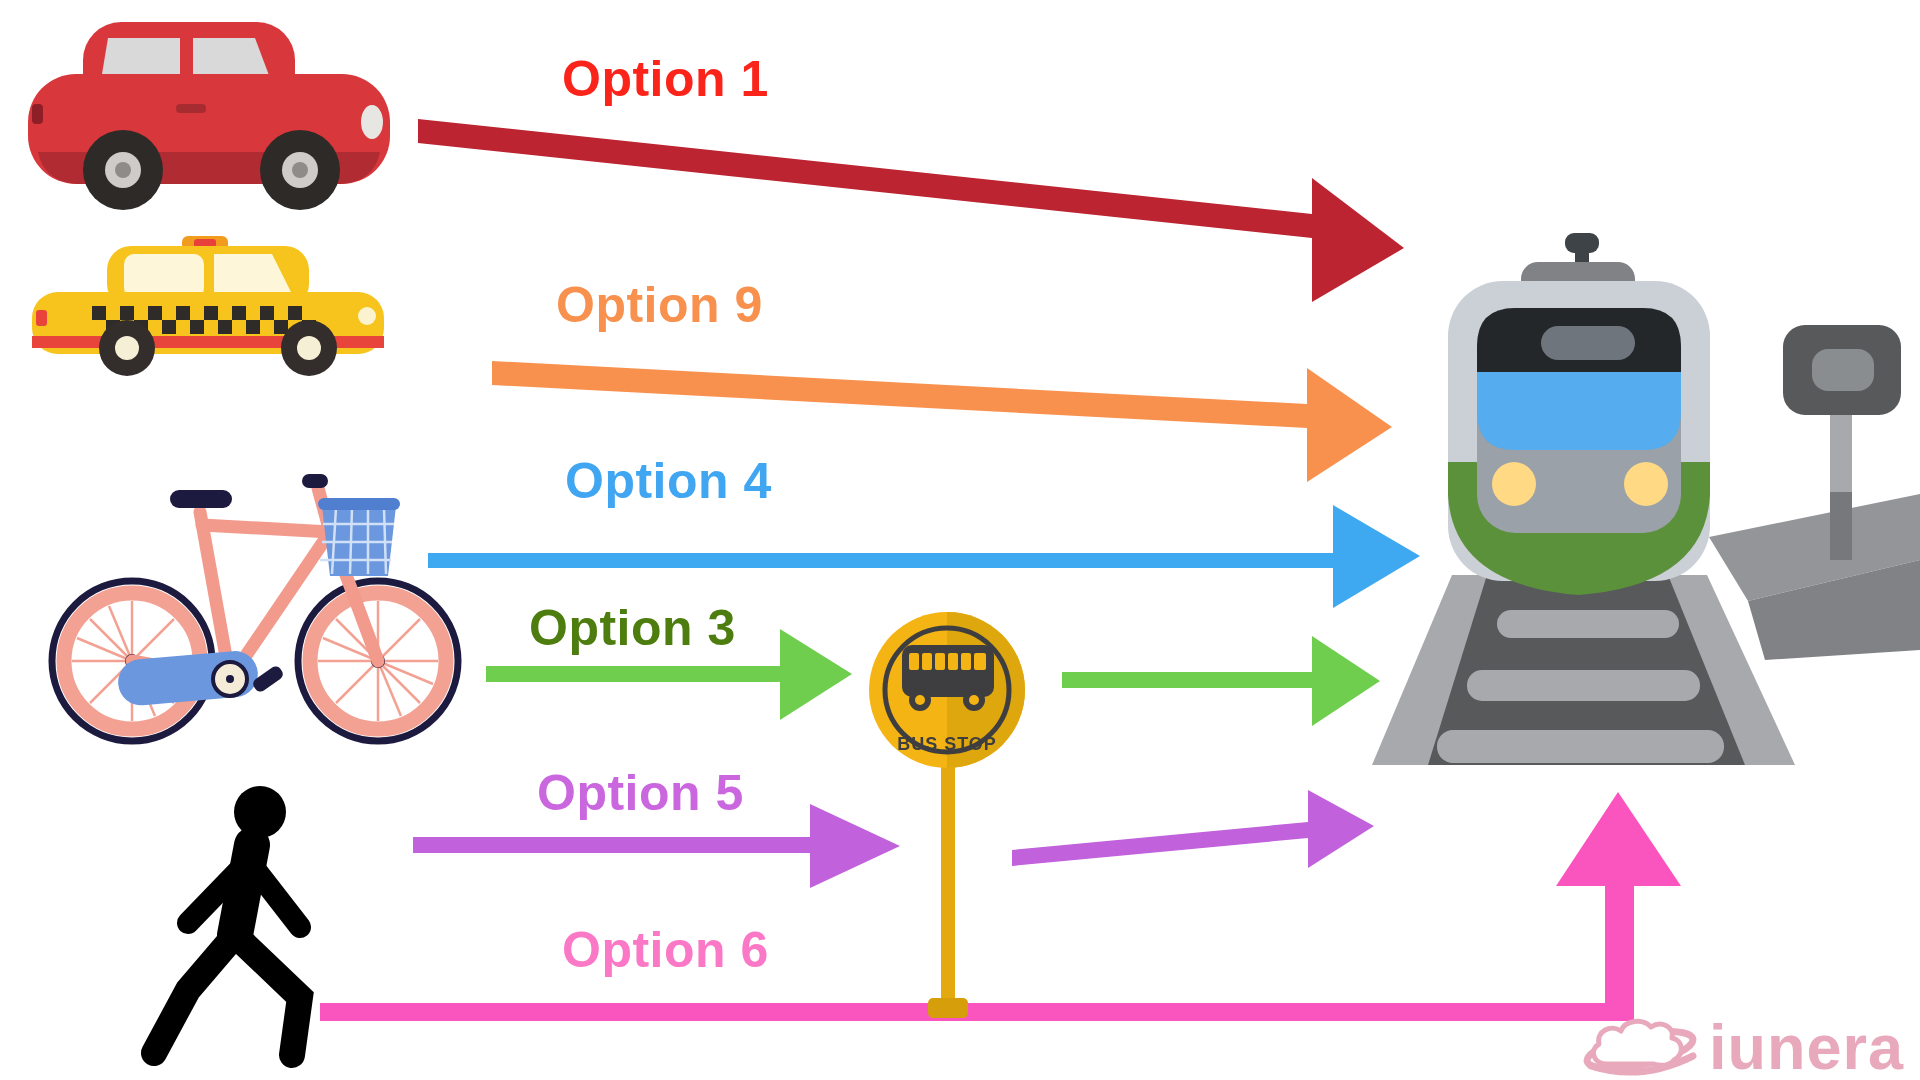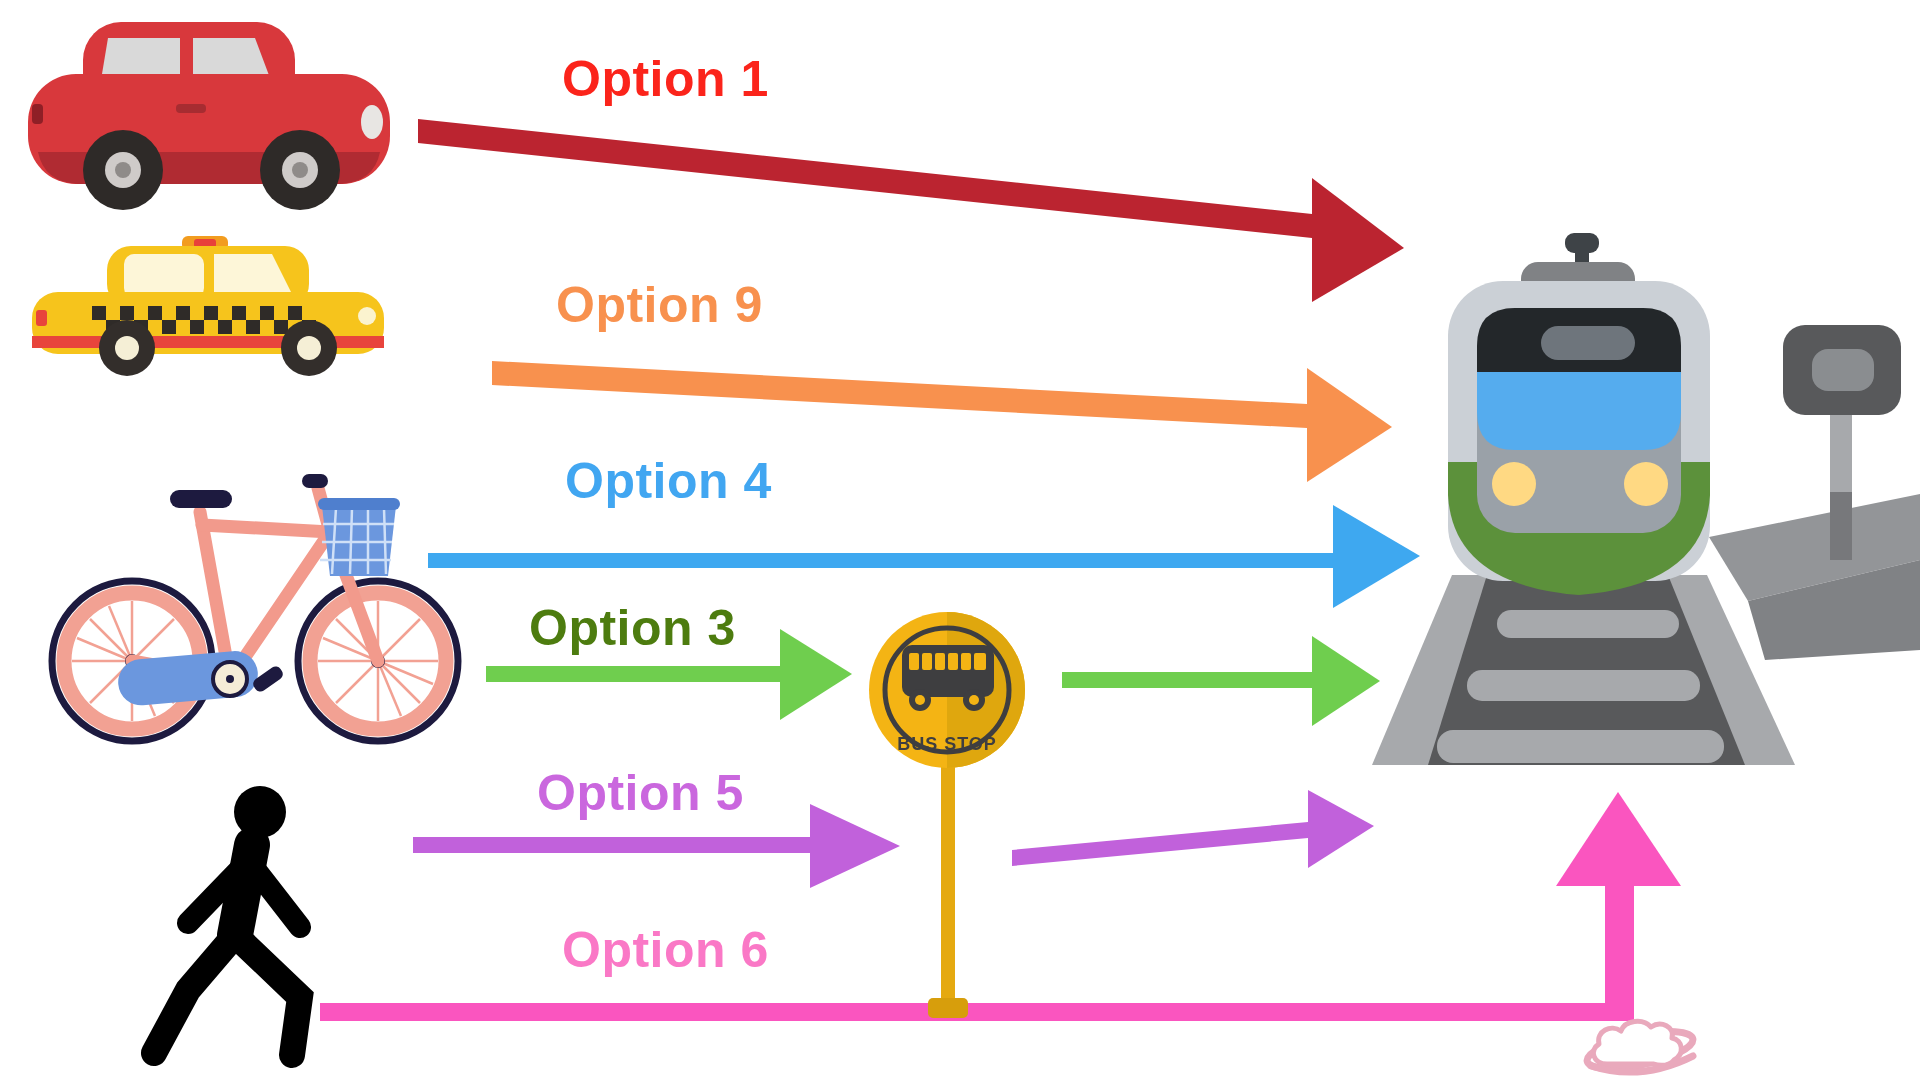--- a/index.html
+++ b/index.html
@@ -246,15 +246,16 @@
   <div class="lbl lbl-3" style="color: #4d7c0f;">Option 3</div>
   <div class="lbl lbl-5" style="color: rgb(202, 103, 222); margin-left: 6px;">Option 5</div>
   <div class="lbl lbl-6" style="color: rgb(250, 120, 198);">Option 6</div>
 
   <div class="logo">
     <svg width="118" height="72" viewBox="0 0 118 72">
       <ellipse cx="57" cy="42" rx="54" ry="15" fill="none" stroke="#e9a9bc" stroke-width="7" transform="rotate(-12 57 42)"></ellipse>
       <path d="M24,56 C10,56 6,42 16,36 C13,23 28,16 38,23 C42,12 60,10 68,19 C78,12 92,19 89,30 C100,32 102,46 91,52 C86,58 77,58 70,56 Z" fill="#ffffff" stroke="#e9a9bc" stroke-width="5" stroke-linejoin="round"></path>
       <path d="M8,58 Q58,74 110,48" fill="none" stroke="#e9a9bc" stroke-width="7" stroke-linecap="round"></path>
     </svg>
+    <div class="logo-text" style="color: rgb(233, 169, 188);">iunera</div>
   </div>
 
 </div>
 
 </body></html>

